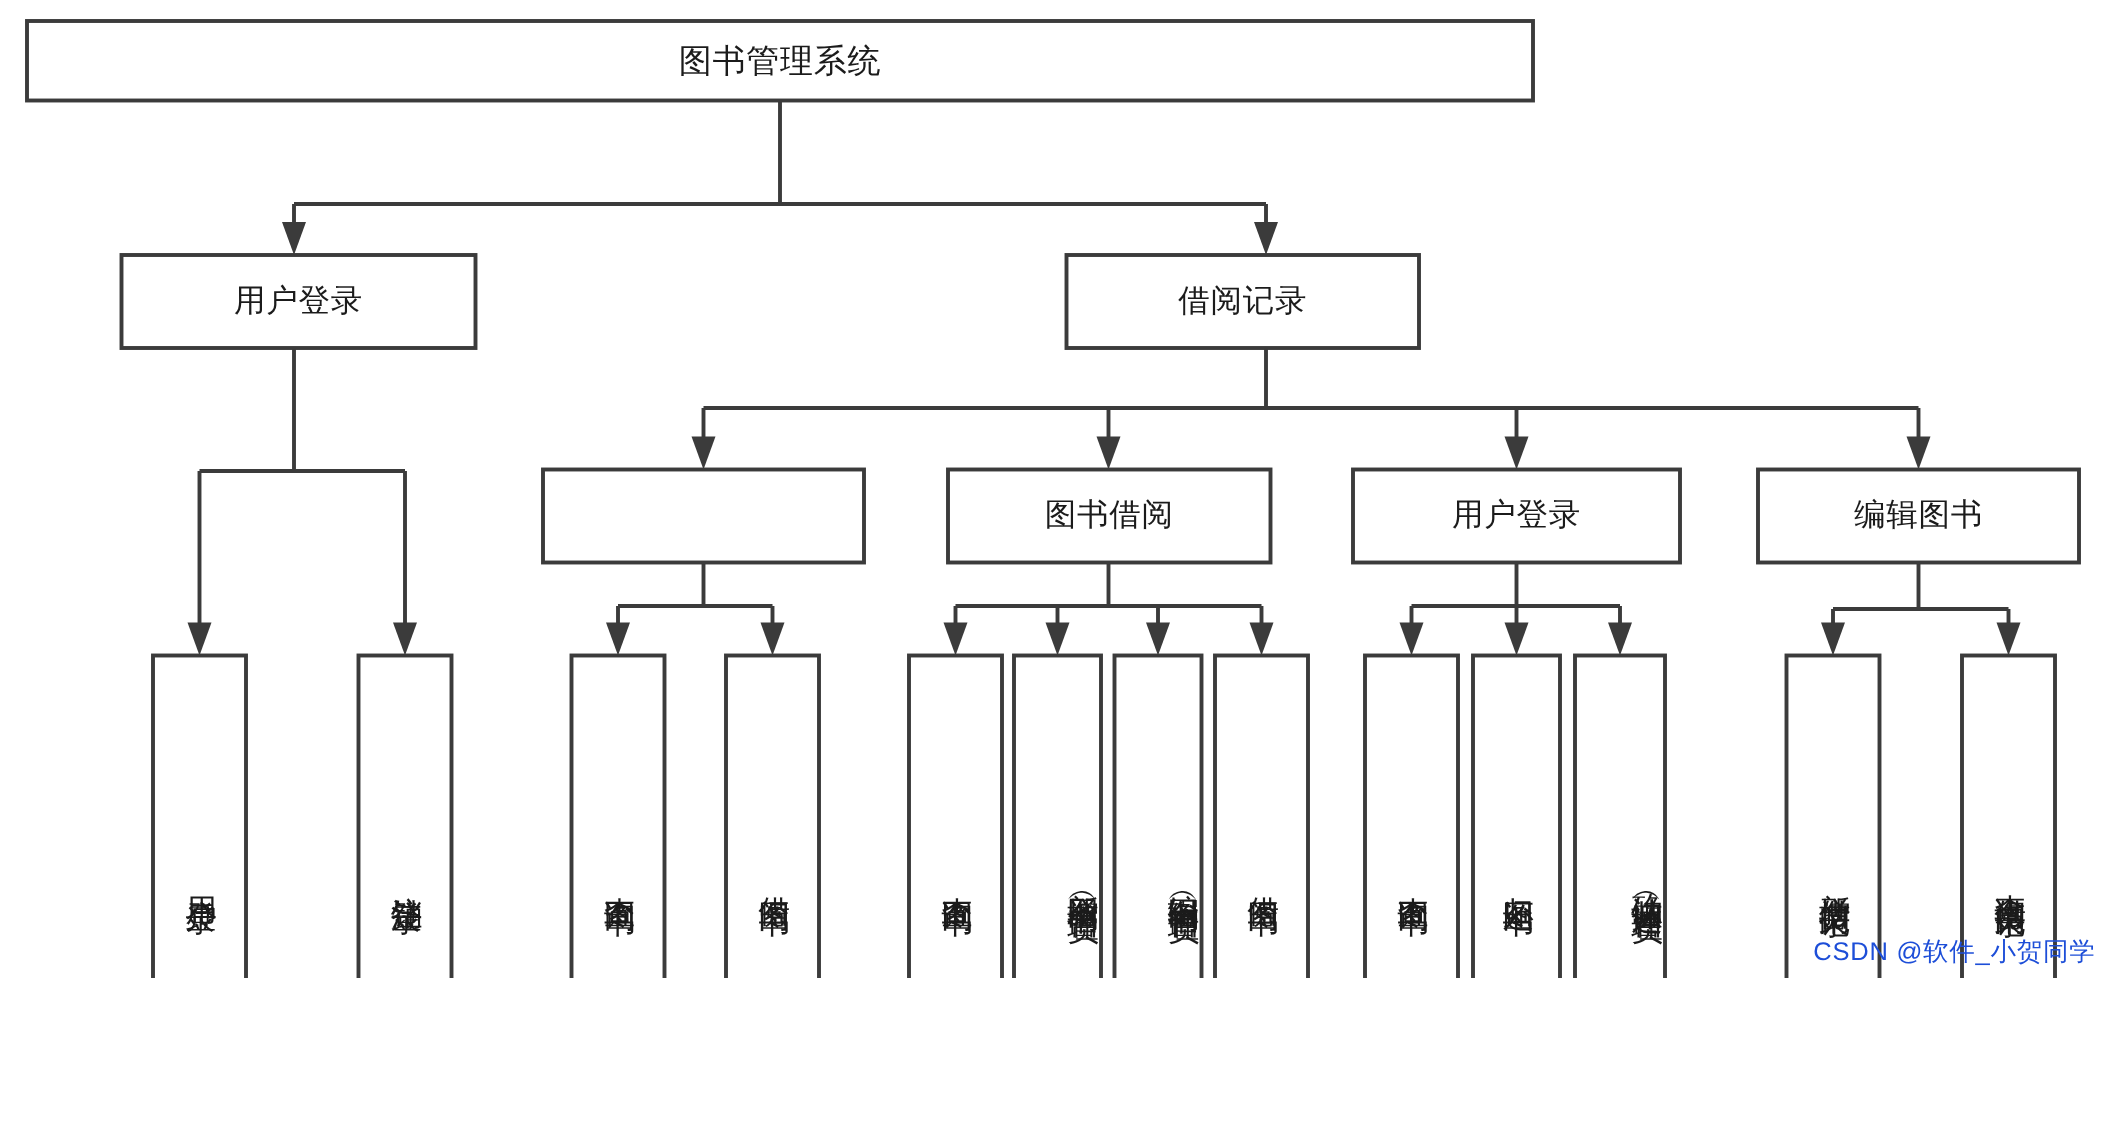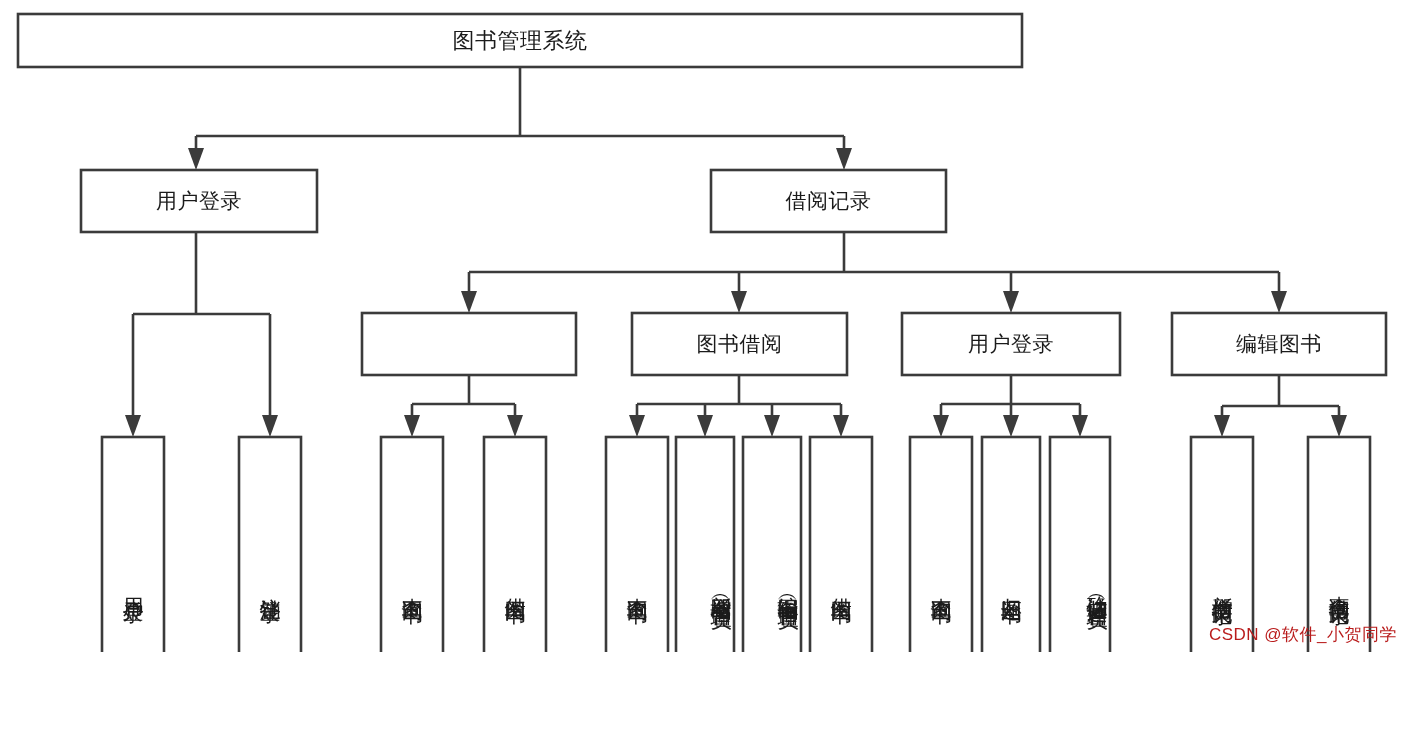--- a/index.html
+++ b/index.html
@@ -62,21 +62,21 @@
     letter-spacing: 2px;
   }
   .node-label.root {
     font-size: 22px;
   }
   #watermark {
     position: absolute;
     right: 8px;
     bottom: 6px;
     font-size: 17px;
-    color: #b91c1c;
+    color: #1d4ed8;
     letter-spacing: 0.5px;
     white-space: nowrap;
   }
 </style>
 </head>
 <body>
 
 <div id="stage">
 
   <svg id="diagram-svg" viewBox="0 0 1405 747">

